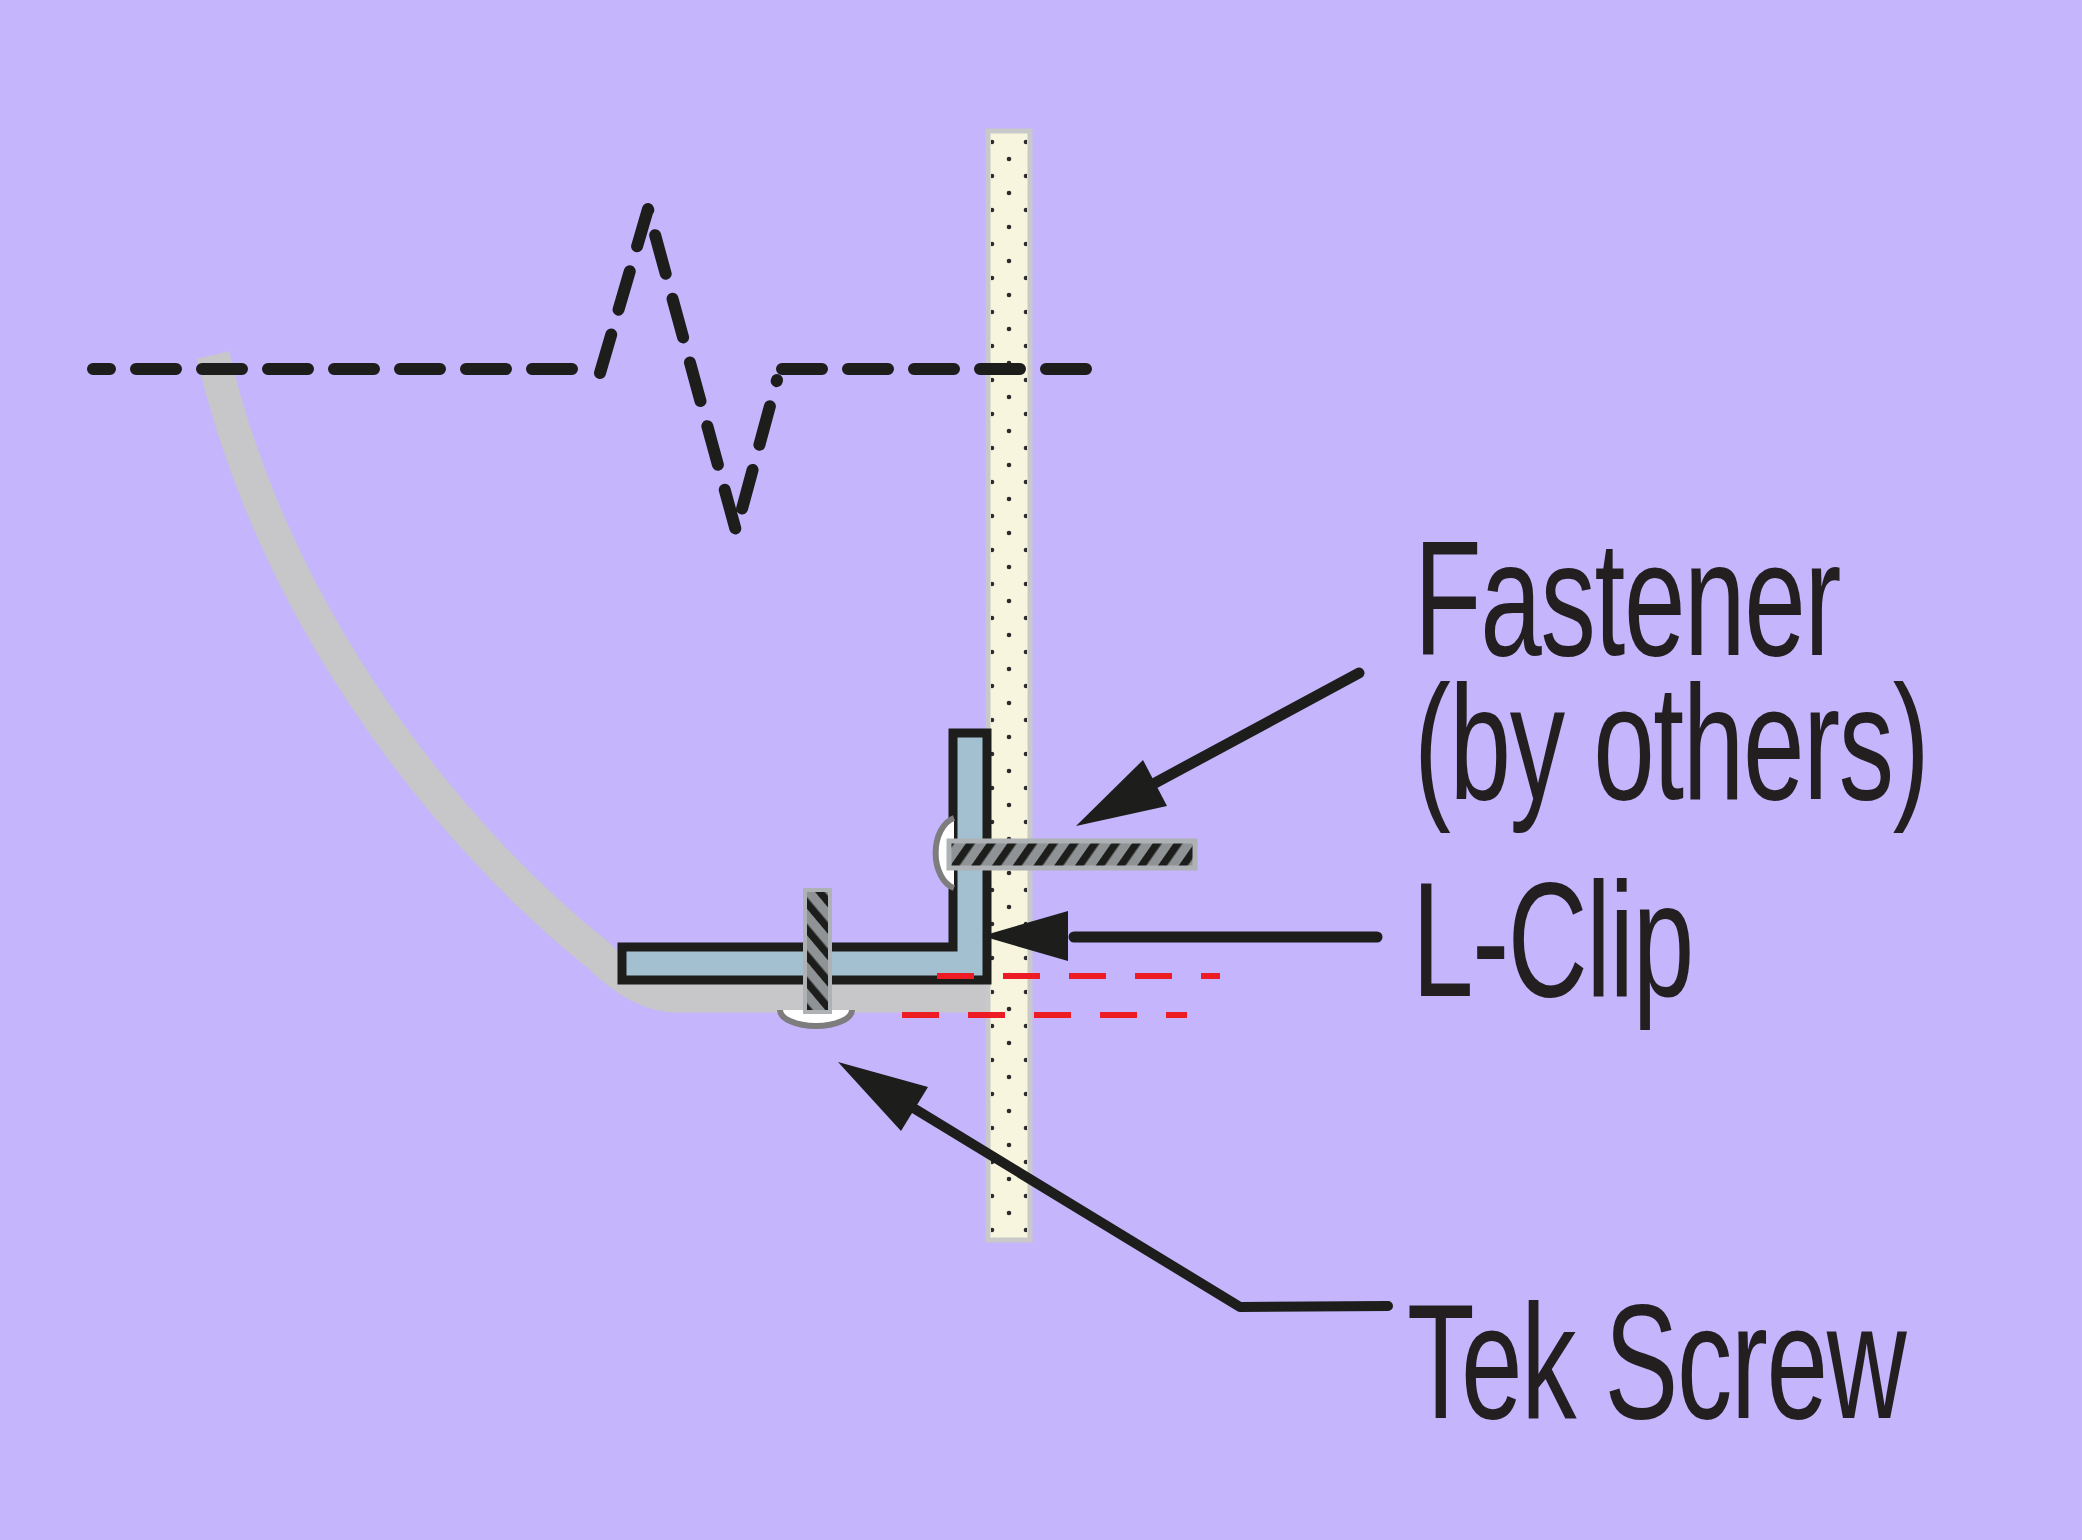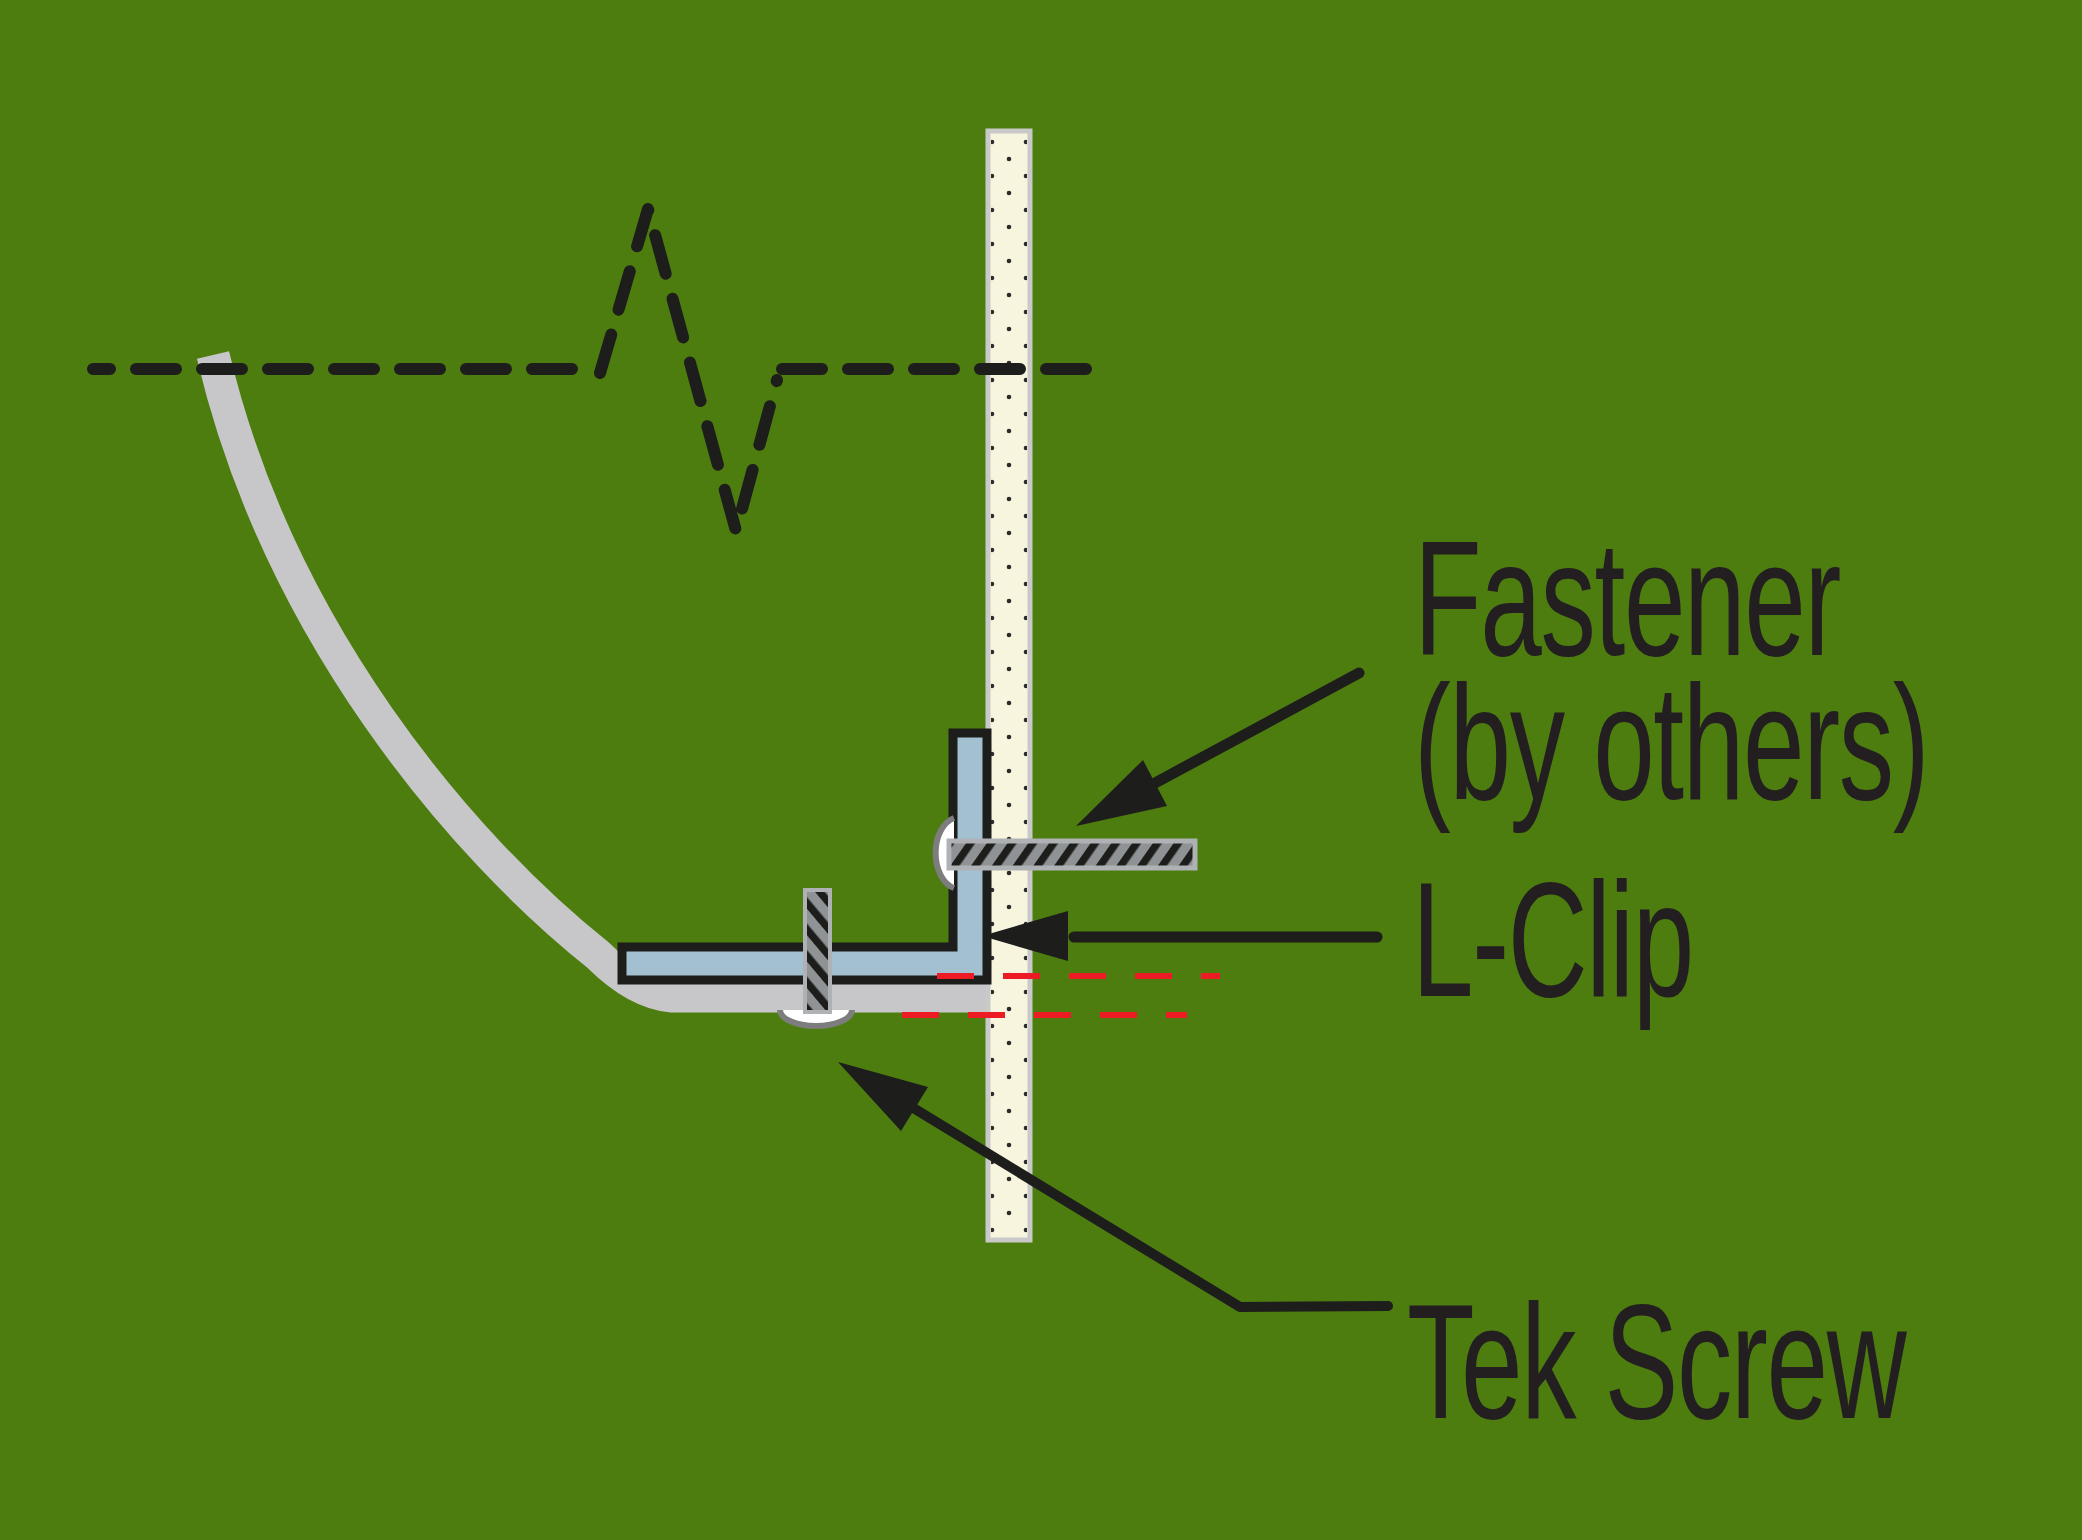--- a/index.html
+++ b/index.html
@@ -1,19 +1,19 @@
 <!DOCTYPE html>
 <html style="--c-text: #231f20; --c-outline: #1d1d1b; --c-clip_blue: #a3c0d1; --c-panel_gray: #c7c7c9; --c-wall_cream: #f8f5df; --c-wall_border: #c9c9c9; --c-wall_dot: #2b2b2b; --c-red: #ed1c24; --c-bolt_gray: #8f9396; --c-bolt_stripe: #1d1d1b; --c-bolt_edge: #aeb2b5; --c-head_gray: #7d7d7d;"><head>
 <meta charset="utf-8">
 <style>
   html,body{margin:0;padding:0;background:#ffffff;}
   #stage{
     position:relative;
     width:2082px;height:1540px;
-    background:#4d7c0f;
+    background:#c4b5fd;
     overflow:hidden;
     font-family:"Liberation Sans","DejaVu Sans",sans-serif;
   }
   #diagram-svg{position:absolute;left:0;top:0;width:2082px;height:1540px;}
   .label{
     position:absolute;
     color:var(--c-text,#231f20);
     font-size:164px;
     line-height:144px;
     letter-spacing:-2px;

